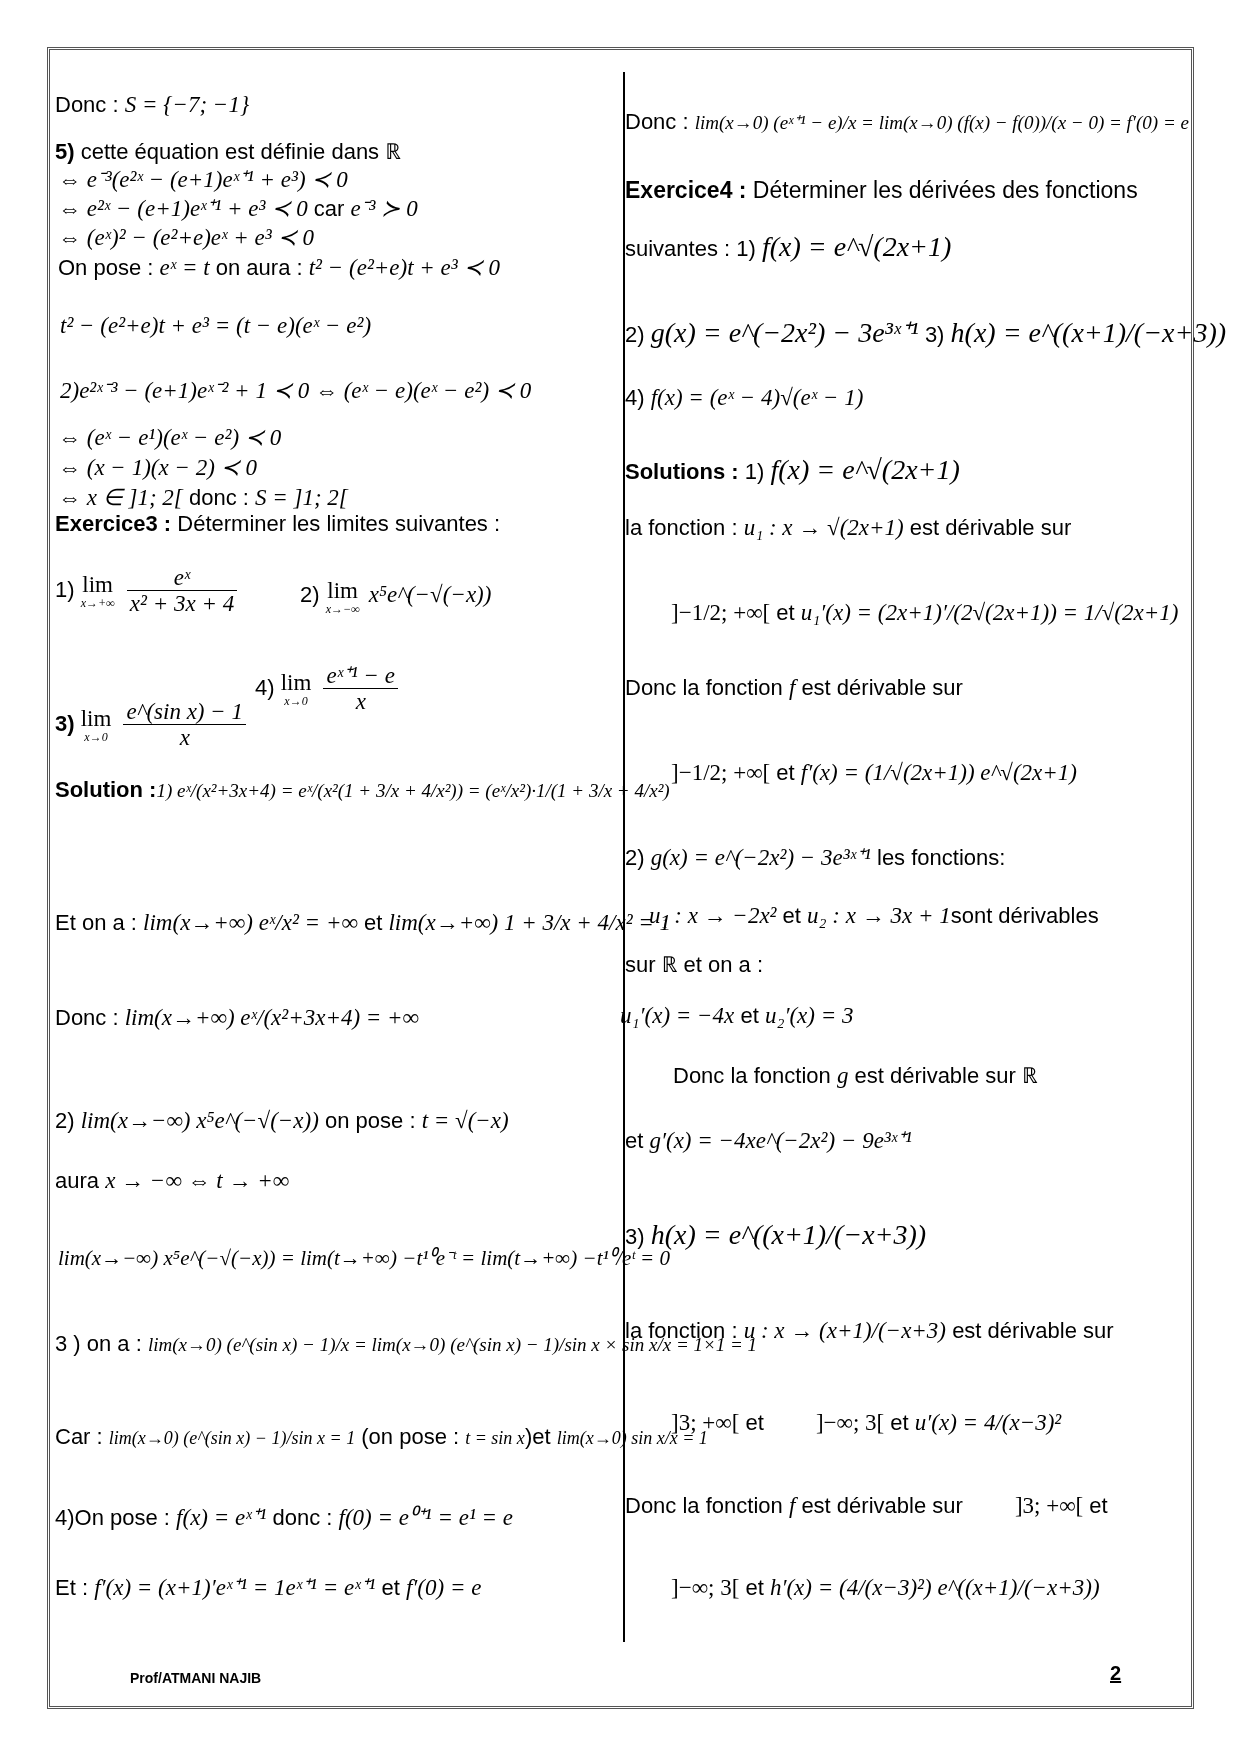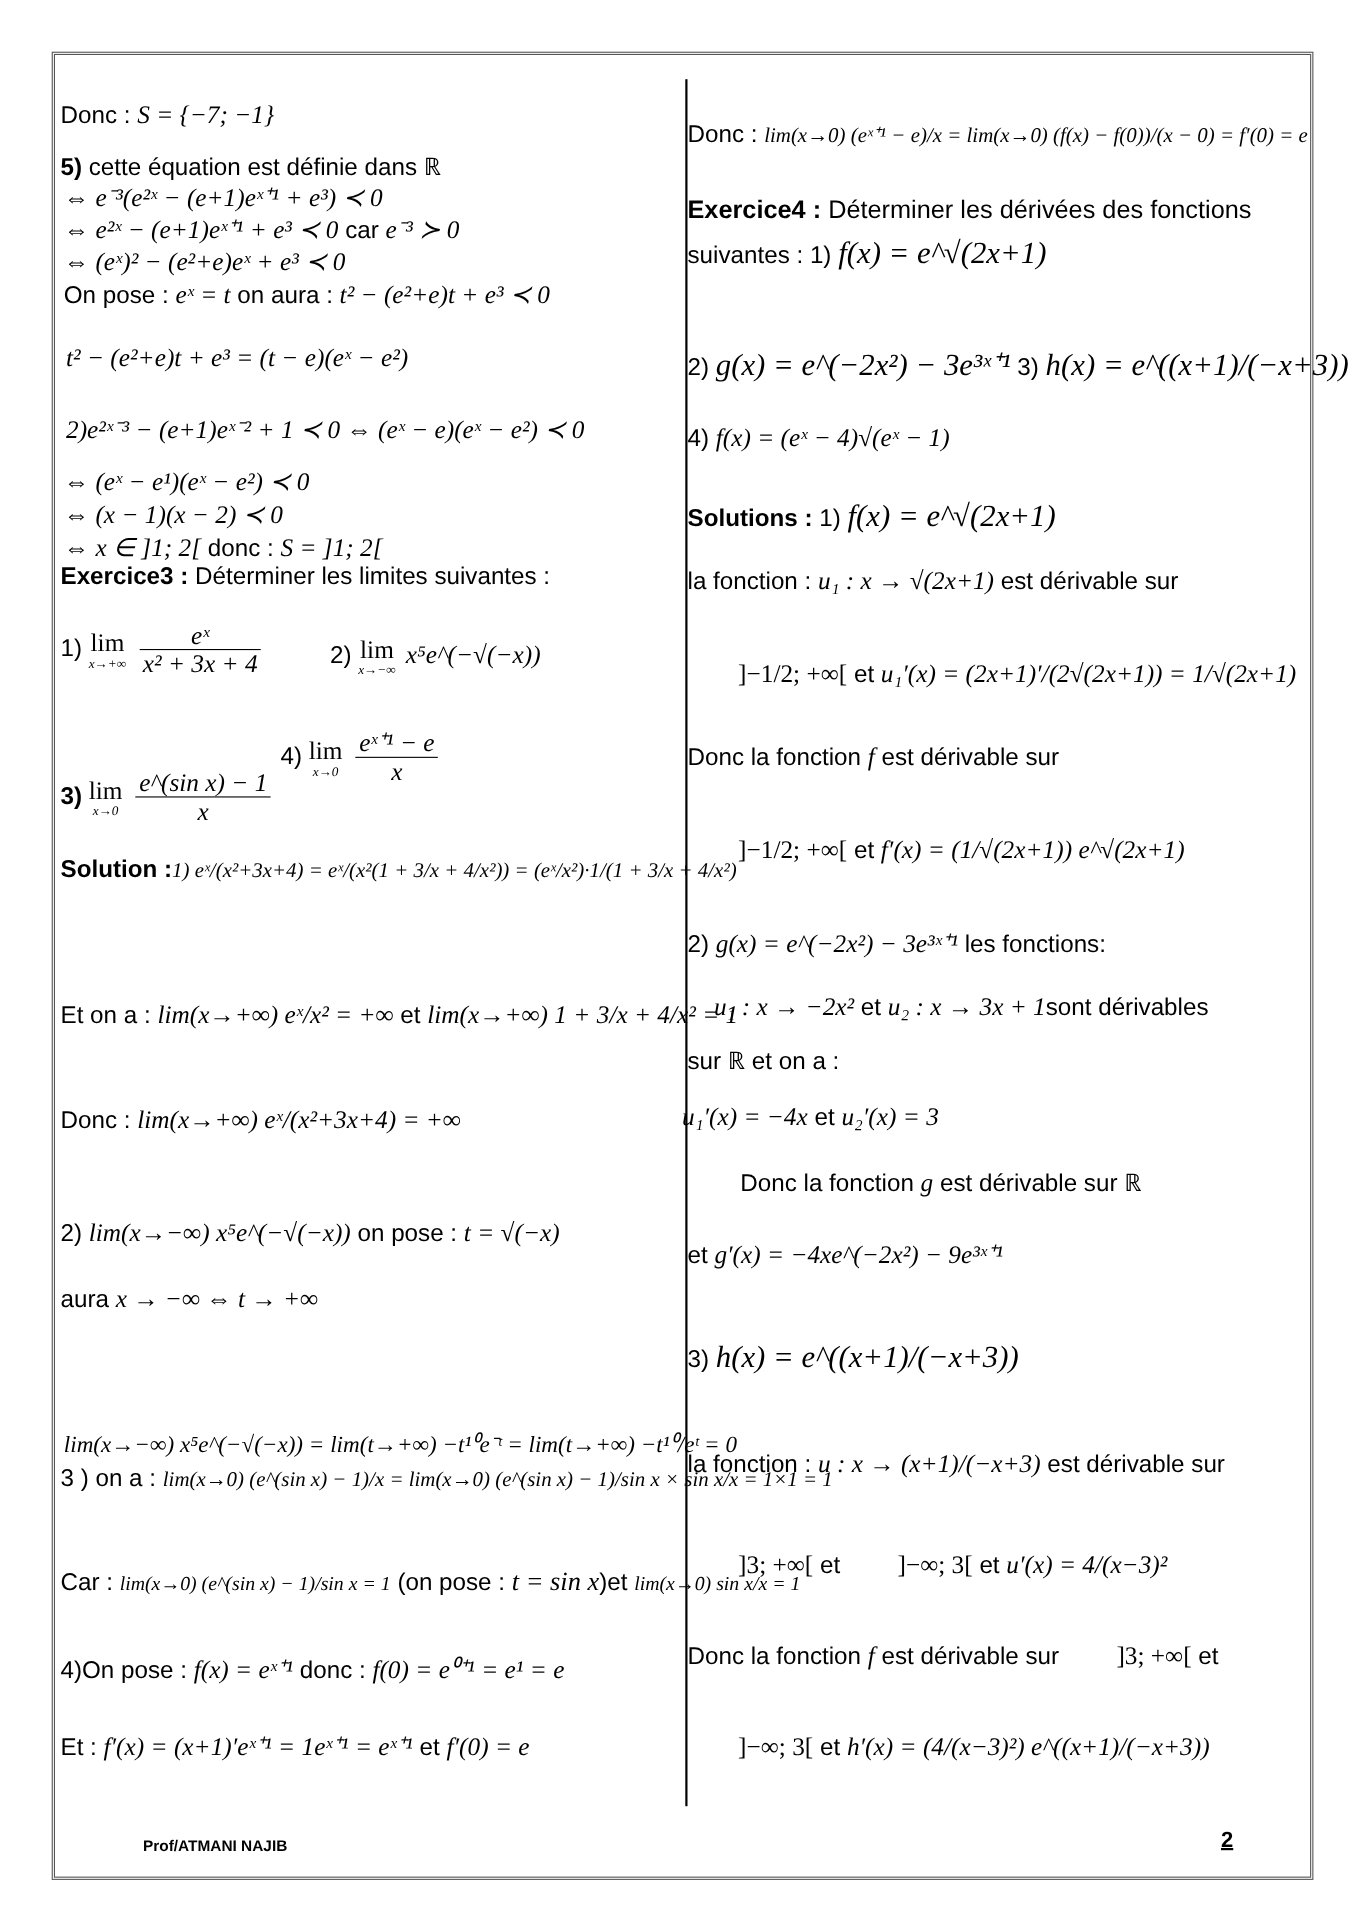--- a/index.html
+++ b/index.html
@@ -92,48 +92,48 @@
   <span class="m">lim(x→+∞) eˣ/(x²+3x+4) = +∞</span>
 </div>
 
 <div class="line" style="left:55px;top:1108px;">
   <span>2)</span>
   <span class="m">lim(x→−∞) x⁵e^(−√(−x))</span><span> on pose : </span><span class="m">t = √(−x)</span>
 </div>
 <div class="line" style="left:55px;top:1168px;">
   <span>aura </span><span class="m">x → −∞ ⇔ t → +∞</span>
 </div>
-<div class="line m" style="left:58px;top:1302px;font-size:21px;">lim(x→−∞) x⁵e^(−√(−x)) = lim(t→+∞) −t¹⁰e⁻ᵗ = lim(t→+∞) −t¹⁰/eᵗ = 0</div>
+<div class="line m" style="left:58px;top:1247px;font-size:21px;">lim(x→−∞) x⁵e^(−√(−x)) = lim(t→+∞) −t¹⁰e⁻ᵗ = lim(t→+∞) −t¹⁰/eᵗ = 0</div>
 
 <div class="line" style="left:55px;top:1332px;">
   <span>3 )  on a :</span>
   <span class="m" style="font-size:19px;">lim(x→0) (e^(sin x) − 1)/x = lim(x→0) (e^(sin x) − 1)/sin x × sin x/x = 1×1 = 1</span>
 </div>
 <div class="line" style="left:55px;top:1425px;">
   <span>Car :</span>
-  <span class="m" style="font-size:18px;">lim(x→0) (e^(sin x) − 1)/sin x = 1</span><span> (on pose : </span><span class="m" style="font-size:24px;">t = sin x</span><span>)et </span><span class="m" style="font-size:18px;">lim(x→0) sin x/x = 1</span>
+  <span class="m" style="font-size:18px;">lim(x→0) (e^(sin x) − 1)/sin x = 1</span><span> (on pose : </span><span class="m" style="font-size:18px;">t = sin x</span><span>)et </span><span class="m" style="font-size:18px;">lim(x→0) sin x/x = 1</span>
 </div>
 
 <div class="line" style="left:55px;top:1505px;">
   <span>4)On pose :</span>
   <span class="m">f(x) = eˣ⁺¹</span><span> donc : </span><span class="m">f(0) = e⁰⁺¹ = e¹ = e</span>
 </div>
 <div class="line" style="left:55px;top:1575px;">
   <span>Et :</span>
   <span class="m">f′(x) = (x+1)′eˣ⁺¹ = 1eˣ⁺¹ = eˣ⁺¹</span><span> et </span><span class="m">f′(0) = e</span>
 </div>
 
 <div class="line" style="left:625px;top:110px;">
   <span>Donc :</span>
   <span class="m" style="font-size:19px;">lim(x→0) (eˣ⁺¹ − e)/x = lim(x→0) (f(x) − f(0))/(x − 0) = f′(0) = e</span>
 </div>
 <div class="line" style="left:625px;top:178px;font-size:23px;">
   <span class="b">Exercice4 :</span><span> Déterminer les dérivées des fonctions</span>
 </div>
-<div class="line" style="left:625px;top:216px;">
+<div class="line" style="left:625px;top:232px;">
   <span>suivantes : 1)</span>
   <span class="m big">f(x) = e^√(2x+1)</span>
 </div>
 <div class="line" style="left:625px;top:318px;">
   <span>2)</span>
   <span class="m big">g(x) = e^(−2x²) − 3e³ˣ⁺¹</span>
   <span>3)</span>
   <span class="m big">h(x) = e^((x+1)/(−x+3))</span>
 </div>
 <div class="line" style="left:625px;top:385px;">

